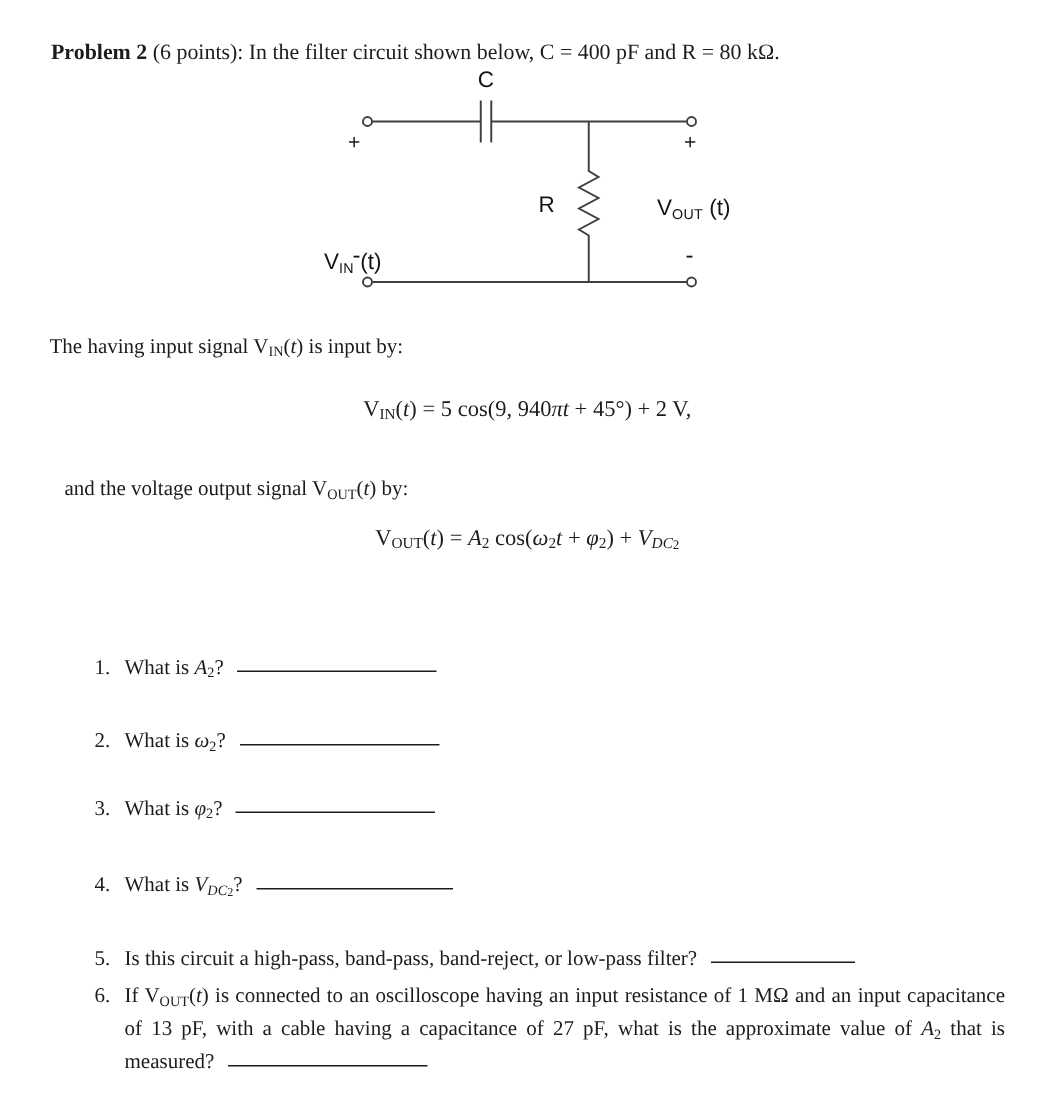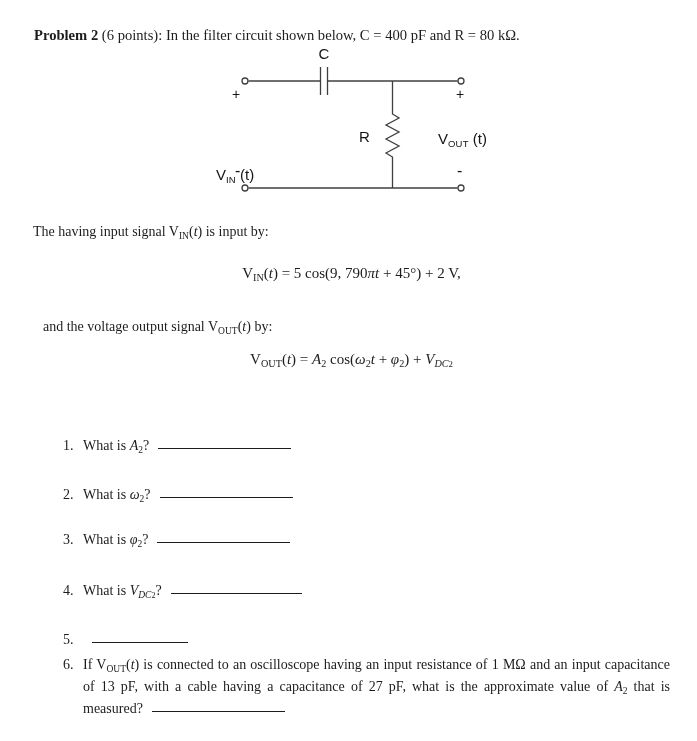--- a/index.html
+++ b/index.html
@@ -73,21 +73,21 @@
   <div class="clabel" id="plus-left">+</div>
   <div class="clabel" id="plus-right">+</div>
   <div class="clabel" id="vin-label"><span>V</span><sub>IN</sub><span> (t)</span></div>
   <div class="clabel" id="r-label">R</div>
   <div class="clabel" id="vout-label"><span>V</span><sub>OUT</sub><span> (t)</span></div>
   <div class="clabel" id="minus-left">-</div>
   <div class="clabel" id="minus-right">-</div>
 </div>
 
 <div class="abs para" id="para1"><span>The having input signal V</span><span class="seg-sub">IN</span><span>(</span><span class="seg-i">t</span><span>) is input by:</span></div>
-<div class="abs eq" id="eq1"><span>V</span><span class="seg-sub">IN</span><span>(</span><span class="seg-i">t</span><span>) = 5 cos(9, 790</span><span class="seg-i">πt</span><span> + 45°) + 2 V,</span></div>
+<div class="abs eq" id="eq1"><span>V</span><span class="seg-sub">IN</span><span>(</span><span class="seg-i">t</span><span>) = 5 cos(9, 940</span><span class="seg-i">πt</span><span> + 45°) + 2 V,</span></div>
 <div class="abs para" id="para2"><span>and the voltage output signal V</span><span class="seg-sub">OUT</span><span>(</span><span class="seg-i">t</span><span>) by:</span></div>
 <div class="abs eq" id="eq2"><span>V</span><span class="seg-sub">OUT</span><span>(</span><span class="seg-i">t</span><span>) = </span><span class="seg-i">A</span><span class="seg-sub">2</span><span> cos(</span><span class="seg-i">ω</span><span class="seg-sub">2</span><span class="seg-i">t</span><span> + </span><span class="seg-i">φ</span><span class="seg-sub">2</span><span>) + </span><span class="seg-i">V</span><span class="seg-subi">DC</span><span class="seg-ssub">2</span></div>
 
 <div id="question-list">
   <div class="q-item">
     <span class="q-num">1.</span><span class="q-text"><span>What is </span><span class="seg-i">A</span><span class="seg-sub">2</span><span>?</span></span><span class="blank" style="width: 133px;"></span>
   </div>
 
   <div class="q-item">
     <span class="q-num">2.</span><span class="q-text"><span>What is </span><span class="seg-i">ω</span><span class="seg-sub">2</span><span>?</span></span><span class="blank" style="width: 133px;"></span>
@@ -95,19 +95,19 @@
 
   <div class="q-item">
     <span class="q-num">3.</span><span class="q-text"><span>What is </span><span class="seg-i">φ</span><span class="seg-sub">2</span><span>?</span></span><span class="blank" style="width: 133px;"></span>
   </div>
 
   <div class="q-item">
     <span class="q-num">4.</span><span class="q-text"><span>What is </span><span class="seg-i">V</span><span class="seg-subi">DC</span><span class="seg-ssub">2</span><span>?</span></span><span class="blank" style="width: 131px;"></span>
   </div>
 
   <div class="q-item">
-    <span class="q-num">5.</span><span class="blank" style="width: 96px;"></span>
+    <span class="q-num">5.</span><span class="q-text"><span>Is this circuit a high-pass, band-pass, band-reject, or low-pass filter?</span></span><span class="blank" style="width: 96px;"></span>
   </div>
 
   <div class="q-item">
     <span class="q-num">6.</span><span class="q-text"><span>If V</span><span class="seg-sub">OUT</span><span>(</span><span class="seg-i">t</span><span>) is connected to an oscilloscope having an input resistance of 1 MΩ and an input capacitance of 13 pF, with a cable having a capacitance of 27 pF, what is the approximate value of </span><span class="seg-i">A</span><span class="seg-sub">2</span><span> that is measured?</span></span><span class="blank" style="width: 133px;"></span>
   </div>
 </div>
 
 </body></html>

